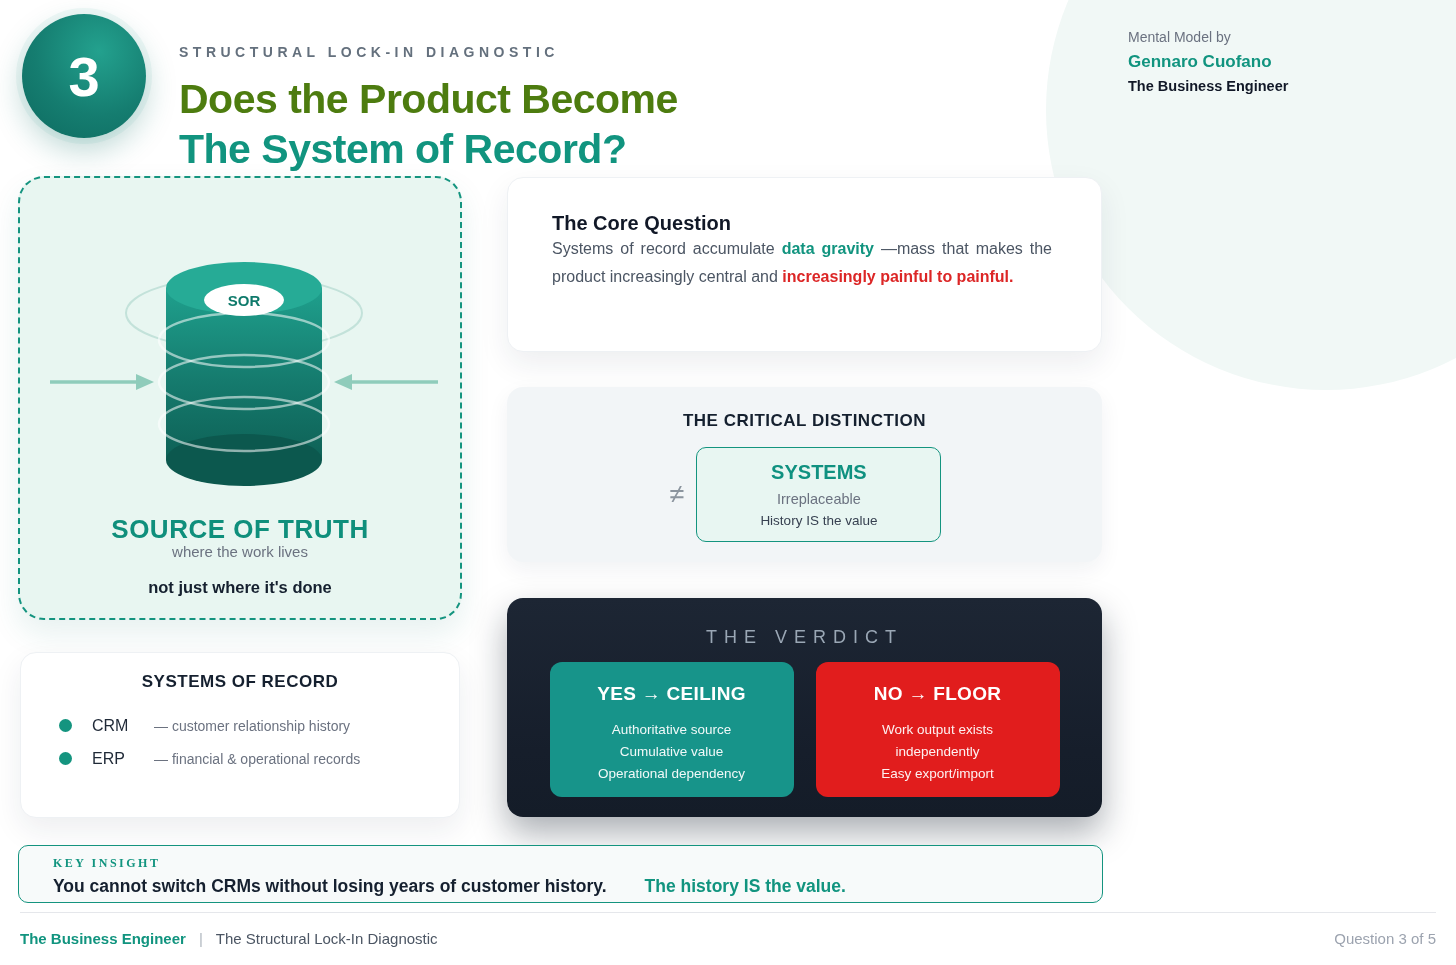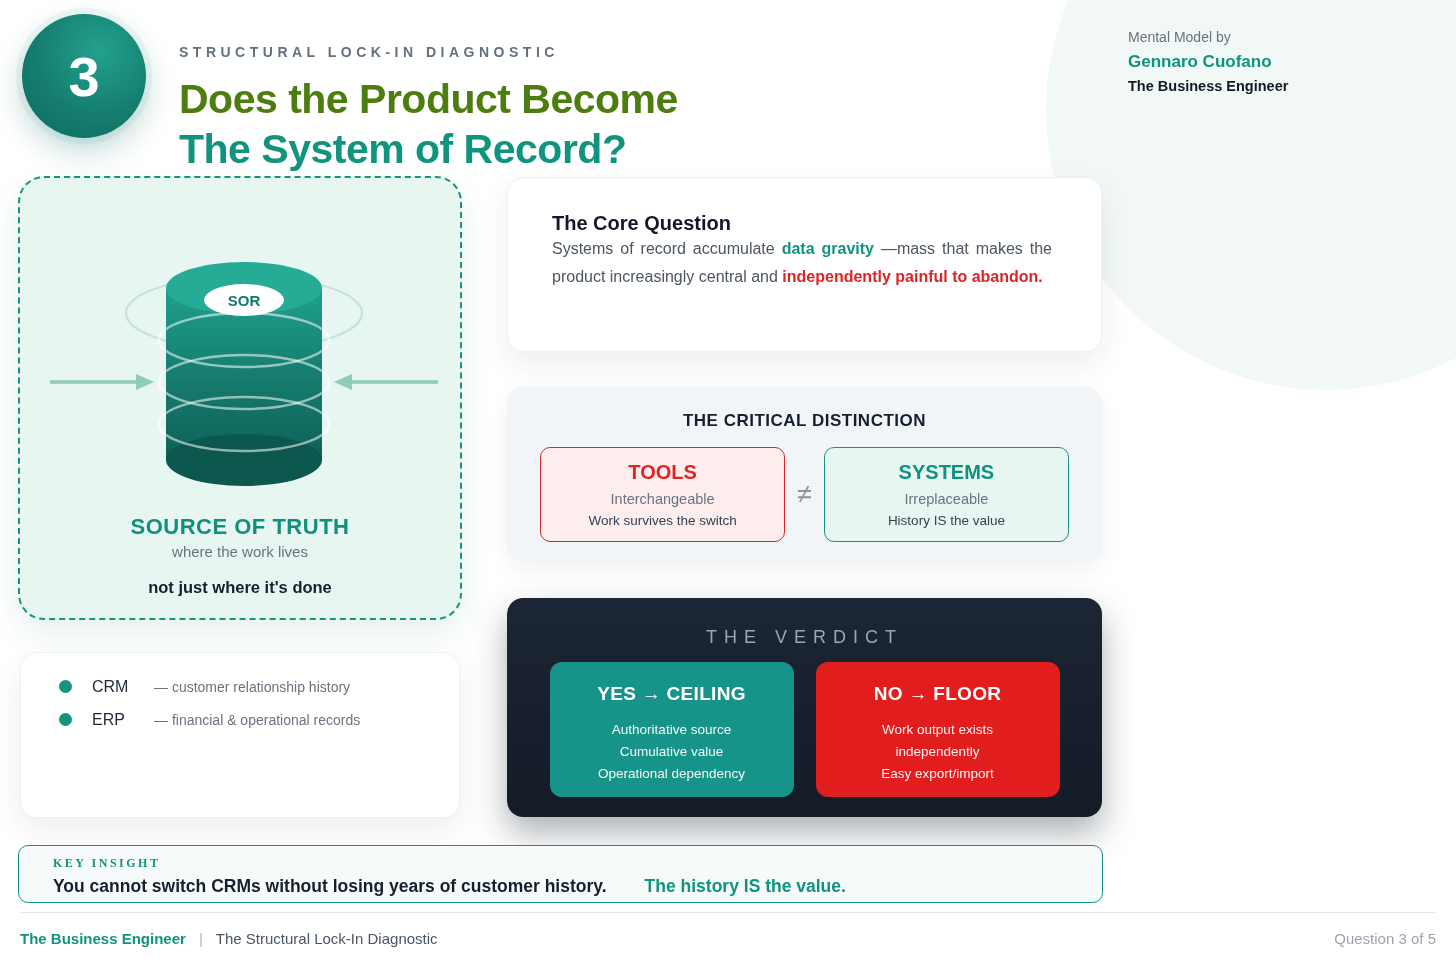--- a/index.html
+++ b/index.html
@@ -51,21 +51,21 @@
 
   
   .source-panel {
     position:absolute; left:18px; top:176px; width:444px; height:444px;
     background:#e8f6f1; border:2px dashed #14947f; border-radius:26px;
     box-shadow:0 14px 30px rgba(15,118,110,.10);
   }
   .cylinder-wrap { position:absolute; left:2px; top:32px; width:440px; height:300px; }
   .source-title {
     position:absolute; left:0; width:100%; top:336px; text-align:center;
-    font-size:22px; font-weight:bold; letter-spacing:0.5px; color:#0f8f7c;
+    font-size:26px; font-weight:bold; letter-spacing:0.5px; color:#0f8f7c;
   }
   .source-subtitle {
     position:absolute; left:0; width:100%; top:365px; text-align:center;
     font-size:15px; color:#6b7280;
   }
   .source-emphasis {
     position:absolute; left:0; width:100%; top:400px; text-align:center;
     font-size:16.5px; font-weight:bold; color:#15202f;
   }
 
@@ -225,31 +225,26 @@
         <text x="222" y="96" text-anchor="middle" font-family="Liberation Sans, sans-serif" font-size="15" font-weight="bold" fill="#0f7a6b">SOR</text>
       </svg>
     </div>
     <div class="source-title">SOURCE OF TRUTH</div>
     <div class="source-subtitle">where the work lives</div>
     <div class="source-emphasis">not just where it's done</div>
   </div>
 
   <div class="card core-card">
     <div class="core-title">The Core Question</div>
-    <div class="core-body"><span>Systems of record accumulate </span><span class="hl-teal">data gravity</span><span> —mass that makes the product increasingly central and </span><span class="hl-red">independently painful to abandon.</span></div>
+    <div class="core-body"><span>Systems of record accumulate </span><span class="hl-teal">data gravity</span><span> —mass that makes the product increasingly central and </span><span class="hl-red">increasingly painful to painful.</span></div>
   </div>
 
   <div class="card distinction-card">
     <div class="distinction-title">THE CRITICAL DISTINCTION</div>
     <div class="distinction-row">
-      <div class="dist-box tools">
-        <div class="dist-title">TOOLS</div>
-        <div class="dist-line1">Interchangeable</div>
-        <div class="dist-line2">Work survives the switch</div>
-      </div>
       <div class="not-equal">≠</div>
       <div class="dist-box systems">
         <div class="dist-title">SYSTEMS</div>
         <div class="dist-line1">Irreplaceable</div>
         <div class="dist-line2">History IS the value</div>
       </div>
     </div>
   </div>
 
   <div class="verdict-card">
@@ -264,20 +259,21 @@
       <div class="verdict-box no">
         <div class="v-title">NO → FLOOR</div>
         <div class="v-line">Work output exists</div>
         <div class="v-line">independently</div>
         <div class="v-line">Easy export/import</div>
       </div>
     </div>
   </div>
 
   <div class="card sor-card">
+    <div class="sor-title">SYSTEMS OF RECORD</div>
     <div class="sor-list">
       <div class="sor-item">
         <span class="sor-dot"></span>
         <span class="sor-acronym">CRM</span>
         <span class="sor-desc">— customer relationship history</span>
       </div>
       <div class="sor-item">
         <span class="sor-dot"></span>
         <span class="sor-acronym">ERP</span>
         <span class="sor-desc">— financial &amp; operational records</span>

